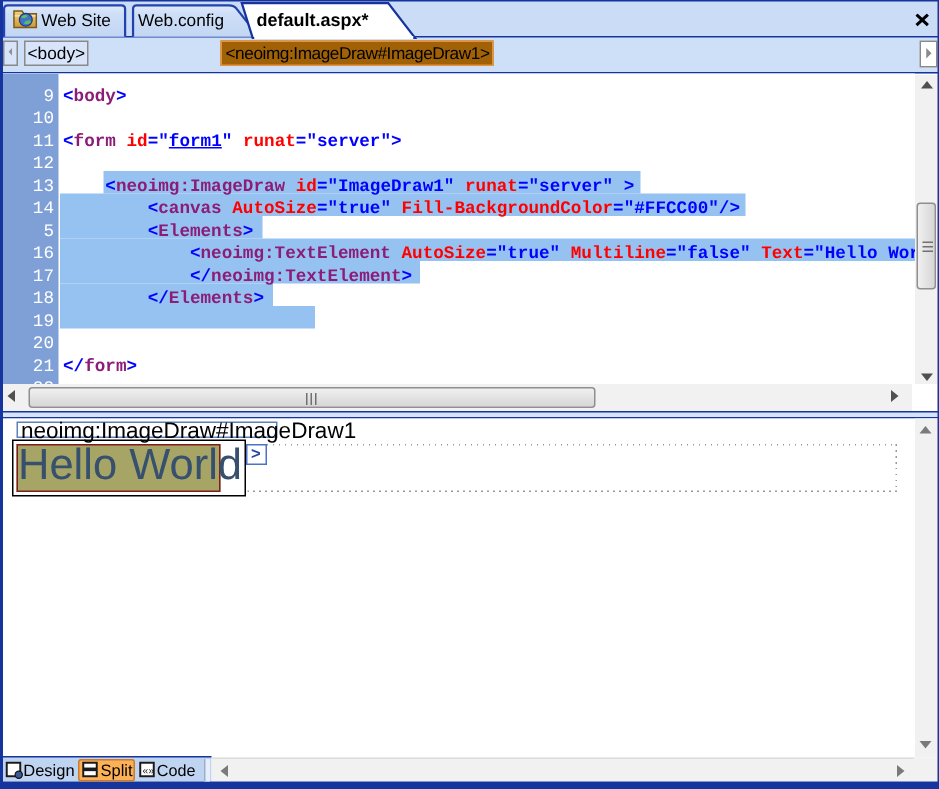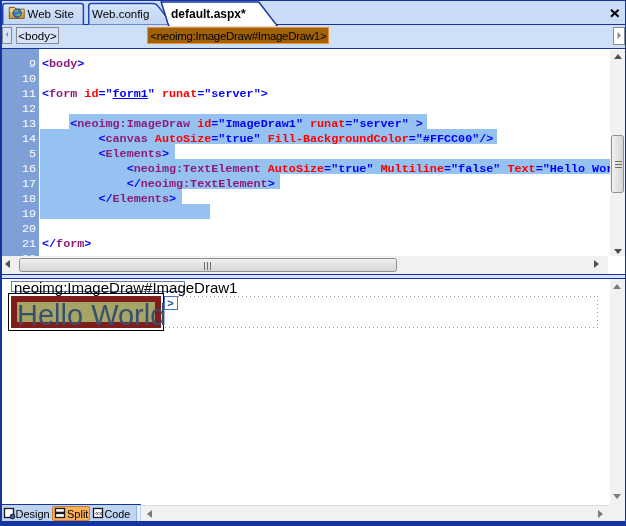--- a/index.html
+++ b/index.html
@@ -25,21 +25,21 @@
 #thumbh{position:absolute;left:19px;top:2px;width:378px;height:13.8px;background:linear-gradient(#f0f0f0,#d6d6d6);border:1px solid #8f8f8f;border-radius:2.5px;box-sizing:border-box}
 #thumbv{position:absolute;left:1px;top:85.5px;width:13px;height:58px;background:linear-gradient(90deg,#f0f0f0,#d6d6d6);border:1px solid #8f8f8f;border-radius:2.5px;box-sizing:border-box}
 .grip{position:absolute;background:#9d9d9d}
 .tri{position:absolute;width:0;height:0}
 
 #split1{left:0;top:273.7px;width:626px;height:5.3px;background:#d7e3f6;border-top:1.5px solid #16349e;border-bottom:1.5px solid #16349e;box-sizing:border-box}
 
 #design{left:0;top:279px;width:626px;height:226px;background:#fff;overflow:hidden}
 #taglabel{position:absolute;left:10.5px;top:1.5px;width:174px;height:11.5px;background:#fff;border:1px solid #5e7fc0;box-sizing:border-box;font-size:15px;line-height:11.5px;padding-left:2.5px;white-space:nowrap;z-index:2}
 #imgbox{position:absolute;left:8px;top:13.5px;width:156px;height:38px;background:#fff;border:1px solid #000;box-sizing:border-box}
-#olive{position:absolute;left:2px;top:2px;width:150px;height:32px;background:#a6a566;border:6px solid #7f1d1d;box-sizing:border-box}
+#olive{position:absolute;left:2px;top:2px;width:136px;height:32px;background:#a6a566;border:1px solid #7f1d1d;box-sizing:border-box}
 #hw{position:absolute;left:0px;top:-2px;font-size:29px;color:#37506e;line-height:31px;white-space:nowrap}
 #smart{position:absolute;left:163.5px;top:16.5px;width:14px;height:14px;background:#fff;border:1px solid #4a72c8;box-sizing:border-box;z-index:2;display:flex;align-items:center;justify-content:center}
 #smart span{font-size:11px;line-height:12px;color:#26499e;font-weight:bold}
 .dot-h{position:absolute;height:1px;background-image:repeating-linear-gradient(90deg,#98989c 0,#98989c 1px,transparent 1px,transparent 4px)}
 .dot-v{position:absolute;width:1px;background-image:repeating-linear-gradient(180deg,#98989c 0,#98989c 1px,transparent 1px,transparent 4px)}
 #vsb2{left:609.5px;top:279px;width:15px;height:226px}
 
 #bottombar{left:0;top:504.3px;width:140.5px;height:17px;background:#bfd4f0;border-top:1.2px solid #16349e;box-sizing:border-box}
 #splitbtn{position:absolute;left:52px;top:506px;width:38px;height:15px;background:#fdb157;border:1px solid #c97b2e;border-radius:2px;box-sizing:border-box}
 #hsb2{left:140.5px;top:505.2px;width:469.5px;height:16.1px;border-top:1px solid #dcdcdc;box-sizing:border-box}

